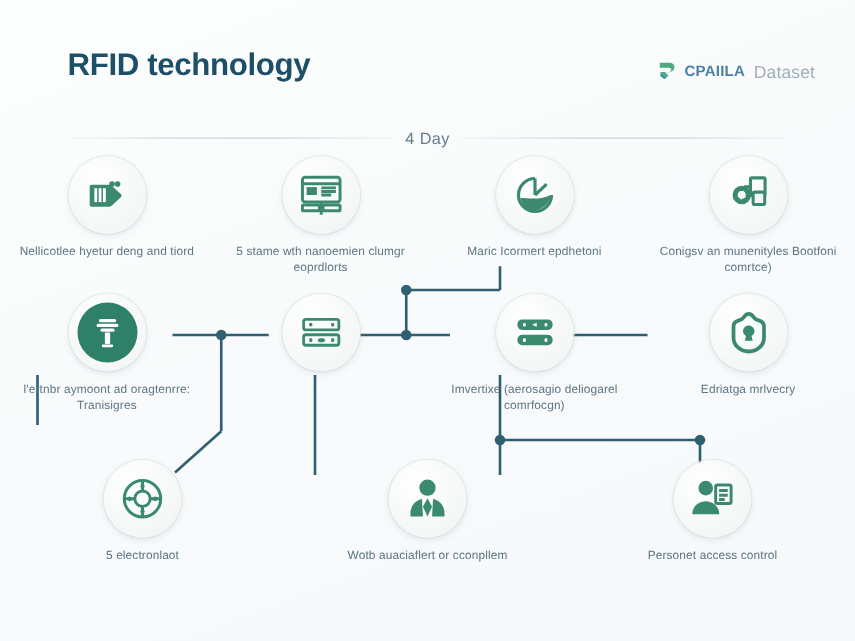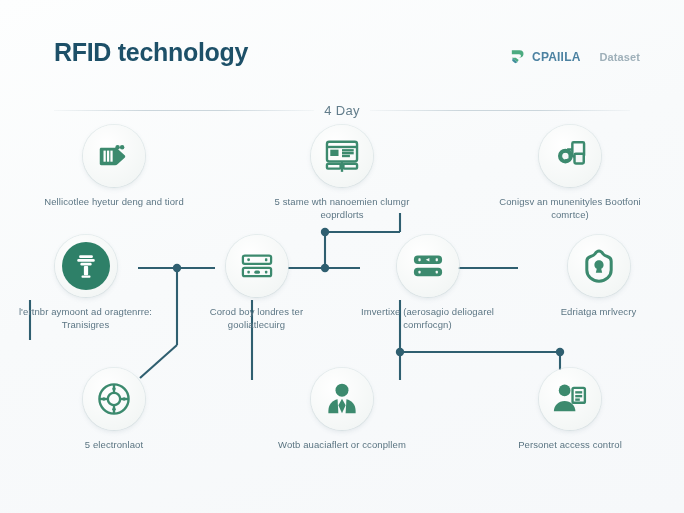--- a/index.html
+++ b/index.html
@@ -18,21 +18,21 @@
 
   #page {
     position: absolute;
     inset: 0;
     background: linear-gradient(160deg, #fdfefe 0%, #f8fafb 45%, #f6f8fa 100%);
   }
 
   
   #header {
     position: absolute;
-    top: 0; left: 0; right: 12px;
+    top: 0; left: 0; right: 0;
     height: 96px;
   }
   #page-title {
     position: absolute;
     left: 54px;
     top: 38px;
     font-size: 25px;
     font-weight: bold;
     color: #1d5068;
     letter-spacing: -0.3px;
@@ -54,26 +54,25 @@
     height: 17px;
     flex: 0 0 auto;
   }
   #brand-name {
     font-size: 12px;
     font-weight: bold;
     color: #2e6d92;
     letter-spacing: 0.2px;
   }
   #brand-sub {
-    font-size: 11px;
+    font-size: 14px;
     color: #8fa3ae;
     letter-spacing: 0.1px;
-    margin-left: 13px;
+    margin-left: 1px;
     filter: blur(0.5px);
-    font-weight: bold;
   }
 
   
   #divider {
     position: absolute;
     left: 54px;
     right: 54px;
     top: 103px;
     display: flex;
     align-items: center;
@@ -264,20 +263,35 @@
                 <rect x="2.5" y="17" width="8.6" height="3" rx="0.6"></rect>
                 <rect x="12.9" y="17" width="8.6" height="3" rx="0.6"></rect>
                 <line x1="12" y1="15.5" x2="12" y2="22"></line>
               </svg>
             </span>
           </div>
         </div>
         <div class="caption">5 stame wth nanoemien clumgr eoprdlorts</div>
       </div>
 
+      <div class="node">
+        <div class="badge">
+          <div class="badge-inner">
+            <span>
+              <svg width="36" height="36" viewBox="0 0 24 24">
+                <path d="M12 3.2A8.8 8.8 0 1 0 20.8 12" fill="none" stroke="#3c8a6e" stroke-width="1.7"></path>
+                <line x1="12" y1="3.2" x2="12" y2="12" stroke="#3c8a6e" stroke-width="1.7"></line>
+                <line x1="12" y1="12" x2="18.2" y2="6.2" stroke="#3c8a6e" stroke-width="1.7"></line>
+                <path d="M4.2 13.6c4.2 0 9.8 1.4 16.4-1.6-1.3 5.1-5 8.1-9.5 8.1-3.3 0-5.8-2.4-6.9-6.5z" fill="#3c8a6e"></path>
+              </svg>
+            </span>
+          </div>
+        </div>
+        <div class="caption">Maric Icormert epdhetoni</div>
+      </div>
 
       <div class="node">
         <div class="badge">
           <div class="badge-inner">
             <span>
               <svg width="37" height="37" viewBox="0 0 24 24">
                 <g fill="none" stroke="#3c8a6e" stroke-width="1.6">
                   <rect x="13.2" y="2.8" width="7.6" height="9.2" rx="0.8"></rect>
                   <path d="M13.2 7.4h-2.6v4.6"></path>
                   <rect x="14.6" y="10.2" width="6" height="6.4" rx="0.8" fill="#f4f7f6"></rect>
@@ -322,21 +336,20 @@
                 <rect x="2.6" y="13.2" width="18.8" height="5.6" rx="1.2"></rect>
                 <circle cx="6.4" cy="7.8" r="0.95" fill="#3c8a6e" stroke="none"></circle>
                 <rect x="17.3" y="6.9" width="1.6" height="1.9" rx="0.5" fill="#3c8a6e" stroke="none"></rect>
                 <rect x="5.6" y="15.1" width="1.6" height="1.9" rx="0.5" fill="#3c8a6e" stroke="none"></rect>
                 <rect x="17.3" y="15.1" width="1.6" height="1.9" rx="0.5" fill="#3c8a6e" stroke="none"></rect>
                 <rect x="10.2" y="15" width="3.8" height="2.2" rx="1.1" fill="#3c8a6e" stroke="none"></rect>
               </svg>
             </span>
           </div>
         </div>
-        <div class="caption">Corod boy londres ter gooliatlecuirg</div>
       </div>
 
       <div class="node">
         <div class="badge">
           <div class="badge-inner">
             <span>
               <svg width="36" height="36" viewBox="0 0 24 24">
                 <rect x="2.6" y="5" width="18.8" height="5.6" rx="2.6" fill="#3c8a6e"></rect>
                 <rect x="2.6" y="13.2" width="18.8" height="5.6" rx="2.6" fill="#3c8a6e"></rect>
                 <rect x="5.6" y="6.9" width="1.5" height="1.9" rx="0.5" fill="#f4f7f6"></rect>

